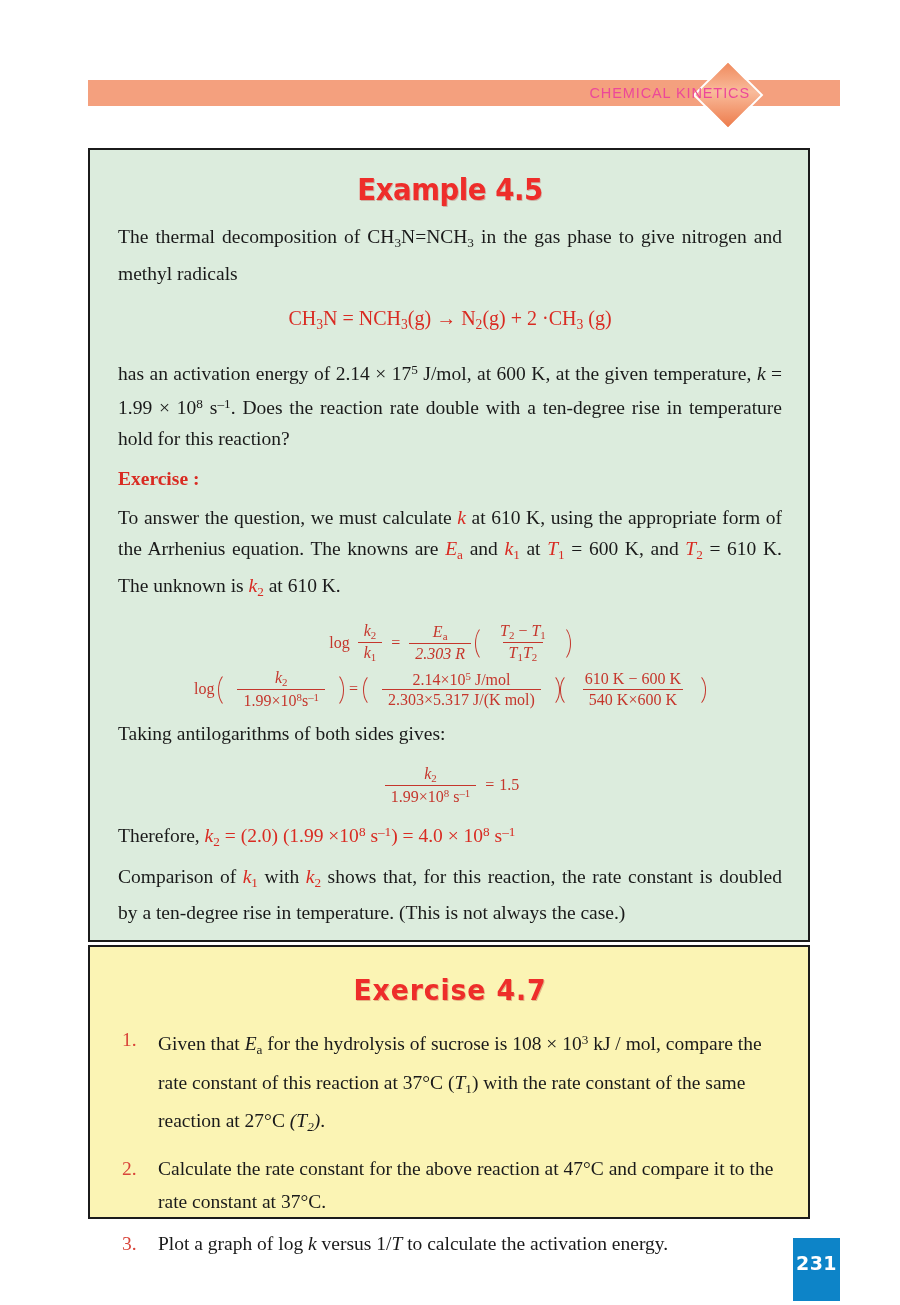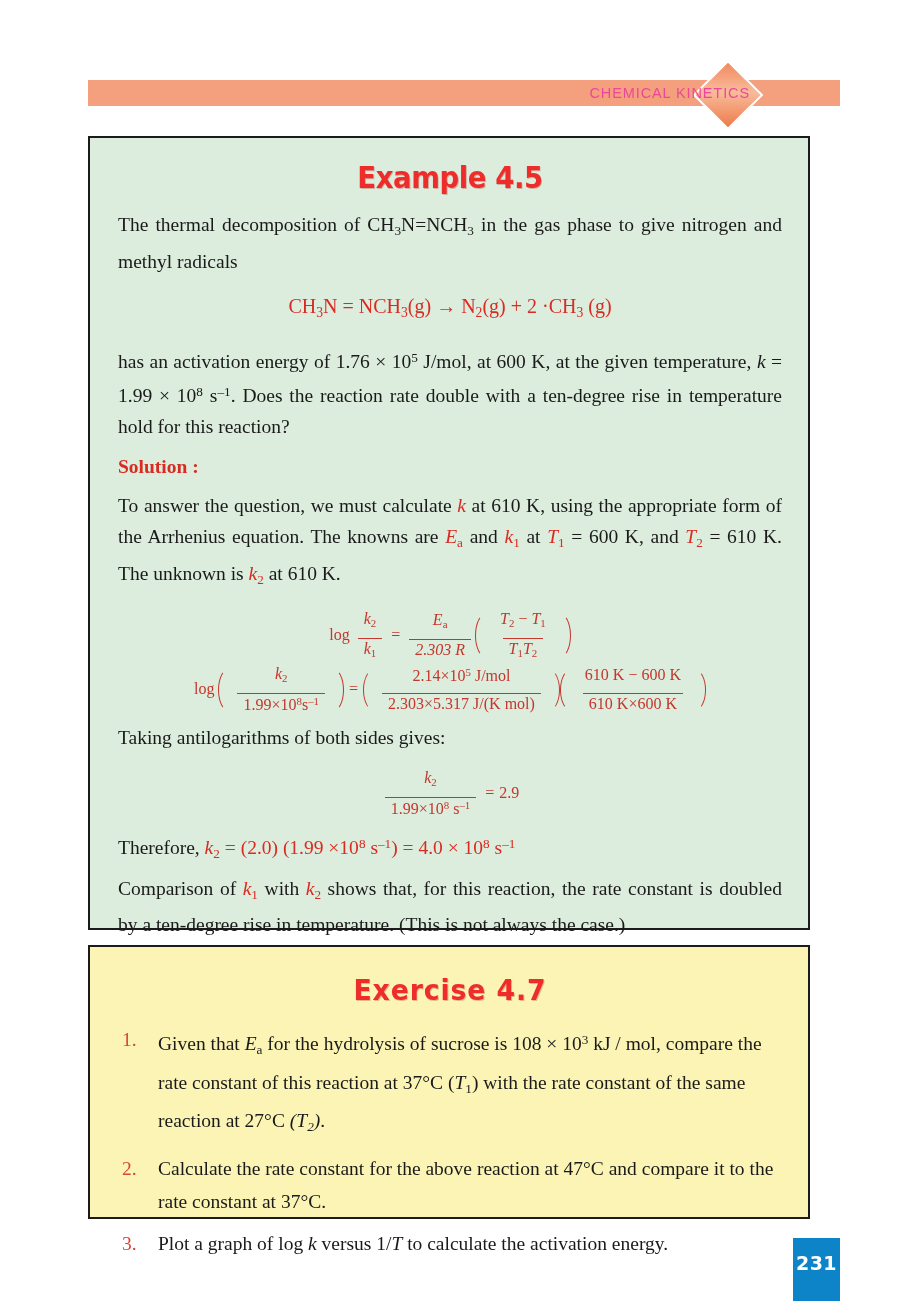--- a/index.html
+++ b/index.html
@@ -58,21 +58,21 @@
   }
 
   
   .panel {
     position: absolute;
     box-sizing: border-box;
     border: 2px solid #1b1b1b;
   }
   .panel-example {
     left: 88px;
-    top: 136px;
+    top: 148px;
     width: 722px;
     height: 794px;
     background: #dcecdd;
   }
   .panel-exercise {
     left: 88px;
     top: 945px;
     width: 722px;
     height: 274px;
     background: #fbf4b4;
@@ -143,21 +143,20 @@
   .mrow { display: inline-flex; align-items: center; }
   .mop { padding: 0 5px; }
   .mfun { padding-right: 4px; font-style: normal; }
 
   .frac {
     display: inline-flex;
     flex-direction: column;
     align-items: center;
     vertical-align: middle;
     margin: 0 4px;
-    gap: 8px;
   }
   .frac > .num { padding: 0 6px 1px 6px; }
   .frac > .den { padding: 2px 6px 0 6px; border-top: 1.4px solid #c5362c; }
 
   .paren {
     display: inline-flex;
     align-items: stretch;
   }
   .paren > .pl, .paren > .pr {
     display: inline-block;
@@ -229,23 +228,23 @@
 
 <div class="panel panel-example">
   <div class="panel-inner">
 
     <div class="display-title">Example 4.5</div>
 
     <p class="para"><span>The thermal decomposition of CH</span><sub>3</sub><span>N=NCH</span><sub>3</sub><span> in the gas phase to give nitrogen and methyl radicals</span></p>
 
     <div class="eq-center"><span>CH</span><sub>3</sub><span>N</span><span> = </span><span>NCH</span><sub>3</sub><span>(g)</span>&nbsp;<span>→</span>&nbsp;<span>N</span><sub>2</sub><span>(g)</span>&nbsp;<span>+</span>&nbsp;<span>2 ·CH</span><sub>3</sub><span> (g)</span></div>
 
-    <p class="para"><span>has an activation energy of 1.76 × 10</span><sup>5</sup><span> J/mol, at 600 K, at the given temperature, </span><span class="it">k</span><span> = 1.99 × 10</span><sup>8</sup><span> s</span><sup>–1</sup><span>. Does the reaction rate double with a ten-degree rise in temperature hold for this reaction?</span></p>
-
-    <div class="solution-head">Solution :</div>
+    <p class="para"><span>has an activation energy of 2.14 × 17</span><sup>5</sup><span> J/mol, at 600 K, at the given temperature, </span><span class="it">k</span><span> = 1.99 × 10</span><sup>8</sup><span> s</span><sup>–1</sup><span>. Does the reaction rate double with a ten-degree rise in temperature hold for this reaction?</span></p>
+
+    <div class="solution-head">Exercise :</div>
 
     <p class="para"><span>To answer the question, we must calculate </span><span class="red it">k</span><span> at 610 K, using the appropriate form of the Arrhenius equation. The knowns are </span><span class="red it">E</span><sub class="red">a</sub><span> and </span><span class="red it">k</span><sub class="red">1</sub><span> at </span><span class="red it">T</span><sub class="red">1</sub><span> = 600 K, and </span><span class="red it">T</span><sub class="red">2</sub><span> = 610 K. The unknown is </span><span class="red it">k</span><sub class="red">2</sub><span> at 610 K.</span></p>
 
     <div class="eq-center eq1">
       <span class="math mrow">
         <span class="mfun">log</span>
         <span class="frac">
           <span class="num"><span class="it">k</span><sub>2</sub></span>
           <span class="den"><span class="it">k</span><sub>1</sub></span>
         </span>
@@ -289,38 +288,38 @@
               <span class="den">2.303×5.317 J/(K mol)</span>
             </span>
           </span>
           <span class="pr"></span>
         </span>
         <span class="paren">
           <span class="pl"></span>
           <span class="pbody">
             <span class="frac">
               <span class="num">610 K − 600 K</span>
-              <span class="den">610 K×600 K</span>
+              <span class="den">540 K×600 K</span>
             </span>
           </span>
           <span class="pr"></span>
         </span>
       </span>
     </div>
 
     <p class="para tight nojust">Taking antilogarithms of both sides gives:</p>
 
     <div class="eq-center eq3">
       <span class="math mrow">
         <span class="frac">
           <span class="num"><span class="it">k</span><sub>2</sub></span>
           <span class="den"><span>1.99×10</span><sup>8</sup><span> s</span><sup>–1</sup></span>
         </span>
         <span class="mop">=</span>
-        <span>2.9</span>
+        <span>1.5</span>
       </span>
     </div>
 
     <p class="para tight nojust"><span>Therefore, </span><span class="red it">k</span><sub class="red">2</sub><span class="red"> = (2.0) (1.99 ×10</span><sup class="red">8</sup><span class="red"> s</span><sup class="red">–1</sup><span class="red">) = 4.0 × 10</span><sup class="red">8</sup><span class="red"> s</span><sup class="red">–1</sup></p>
 
     <p class="para"><span>Comparison of </span><span class="red it">k</span><sub class="red">1</sub><span> with </span><span class="red it">k</span><sub class="red">2</sub><span> shows that, for this reaction, the rate constant is doubled by a ten-degree rise in temperature. (This is not always the case.)</span></p>
 
   </div>
 </div>
 

